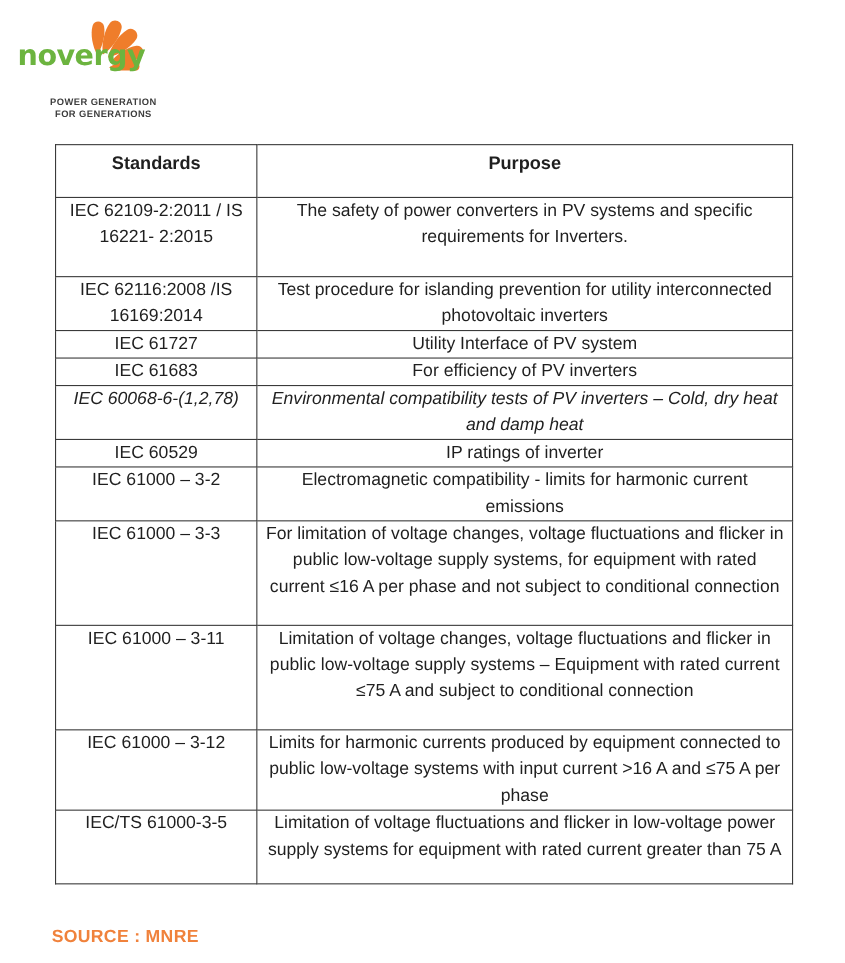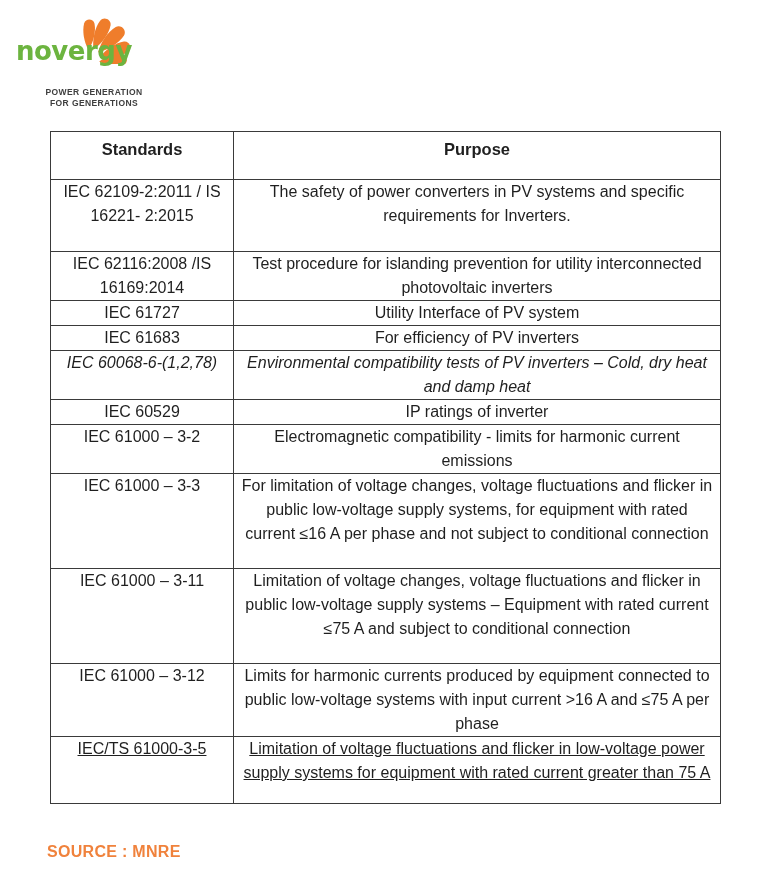--- a/index.html
+++ b/index.html
@@ -85,21 +85,21 @@
   .std-table tbody tr:nth-child(1)  td { height: 72px; }
   .std-table tbody tr:nth-child(2)  td { height: 48px; }
   .std-table tbody tr:nth-child(3)  td { height: 24px; }
   .std-table tbody tr:nth-child(4)  td { height: 25px; }
   .std-table tbody tr:nth-child(5)  td { height: 48px; font-style: italic; }
   .std-table tbody tr:nth-child(6)  td { height: 24px; }
   .std-table tbody tr:nth-child(7)  td { height: 48px; }
   .std-table tbody tr:nth-child(8)  td { height: 95px; }
   .std-table tbody tr:nth-child(9)  td { height: 95px; }
   .std-table tbody tr:nth-child(10) td { height: 71px; }
-  .std-table tbody tr:nth-child(11) td { height: 67px; text-decoration: underline; }
+  .std-table tbody tr:nth-child(11) td { height: 67px; }
 
   
   .source-note {
     position: absolute; left: 47px; top: 843px;
     font-size: 16px;
     font-weight: bold;
     letter-spacing: 0.3px;
     color: #F0823C;
     text-align: center;
   }

